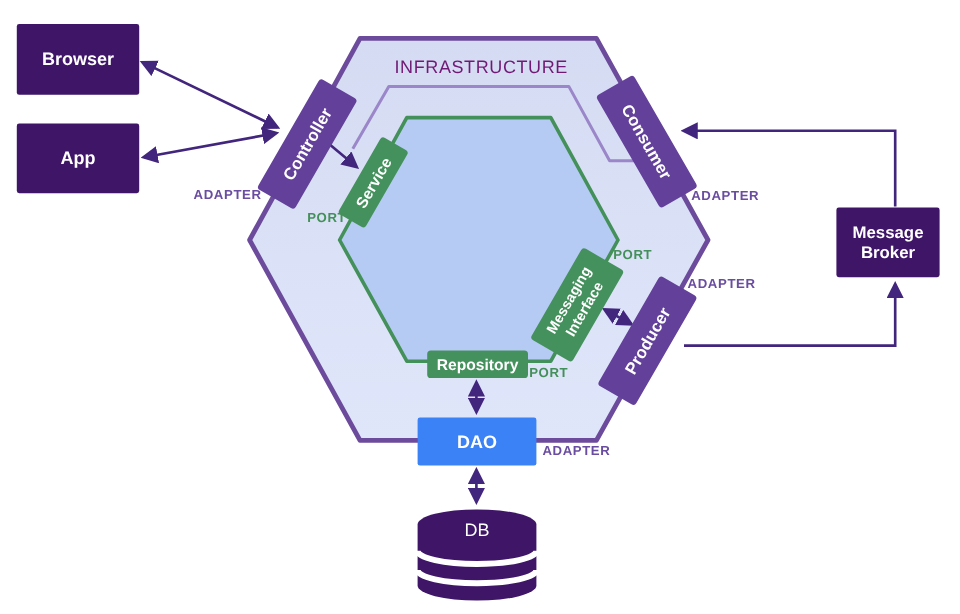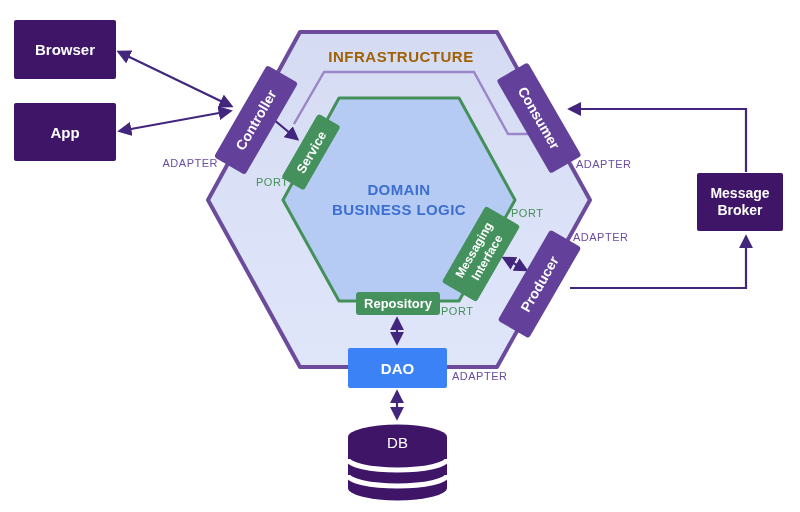--- a/index.html
+++ b/index.html
@@ -12,27 +12,27 @@
     position:absolute;box-sizing:border-box;display:flex;align-items:center;justify-content:center;
     text-align:center;color:#ffffff;font-weight:bold;
   }
   .box.dark{background:#3e1567;border-radius:2px;font-size:15px;}
   .box.adapter-rot{background:#63409a;border-radius:3px;font-size:14px;}
   .box.port-green{background:#45915d;border-radius:3px;font-size:13px;}
   .box.dao{background:#3b82f6;border-radius:2px;font-size:15px;}
   .rot-m60{transform:rotate(-60deg);transform-origin:50% 50%;}
   .rot-p60{transform:rotate(60deg);transform-origin:50% 50%;}
   .layer-label{
-    position:absolute;text-align:center;color:#a16207;font-weight:bold;font-size:15px;letter-spacing:.5px;
+    position:absolute;text-align:center;color:#701a75;font-weight:normal;font-size:15px;letter-spacing:.5px;
   }
   .domain-label{
     position:absolute;text-align:center;color:#3d6fd2;font-weight:bold;font-size:15px;line-height:1.3;letter-spacing:.4px;
   }
   .tag{
-    position:absolute;font-size:11px;font-weight:normal;letter-spacing:.5px;
+    position:absolute;font-size:11px;font-weight:bold;letter-spacing:.5px;
   }
   .tag.adapter{color:#6a4da0;}
   .tag.port{color:#44905a;}
   .db-label{
     position:absolute;text-align:center;color:#ffffff;font-weight:normal;font-size:15px;
   }
   .mline{line-height:1.25;}
 </style>
 </head>
 <body>
@@ -66,21 +66,20 @@
     <line x1="397" y1="392" x2="397" y2="418" stroke="#42257c" stroke-width="2.2" marker-start="url(#ah)" marker-end="url(#ah)"></line>
 
     <g>
       <path d="M348 437 a49.5 12.5 0 0 1 99 0 l0 51 a49.5 12.5 0 0 1 -99 0 z" fill="#3e1567"></path>
       <path d="M348 459 a49.5 11 0 0 0 99 0" fill="none" stroke="#ffffff" stroke-width="5"></path>
       <path d="M348 475 a49.5 11 0 0 0 99 0" fill="none" stroke="#ffffff" stroke-width="5"></path>
     </g>
   </svg>
 
   <div class="layer-label" style="left:301px;top:48px;width:200px;">INFRASTRUCTURE</div>
-  <div class="domain-label" style="left:329px;top:180px;width:140px;">DOMAIN BUSINESS LOGIC</div>
 
   <div class="box dark" style="left:14px;top:103px;width:102px;height:58px;">App</div>
   <div class="box dark" style="left:14px;top:20px;width:102px;height:59px;">Browser</div>
   <div class="box dark mline" style="left:697px;top:173px;width:86px;height:58px;font-size:14px;">Message Broker</div>
   <div class="db-label" style="left:348px;top:434px;width:99px;">DB</div>
 
   <div class="box adapter-rot rot-m60" style="left:203px;top:102px;width:106px;height:36px;">Controller</div>
   <div class="box adapter-rot rot-p60" style="left:485px;top:100px;width:108px;height:36px;">Consumer</div>
   <div class="box adapter-rot rot-m60" style="left:487px;top:266px;width:105px;height:36px;">Producer</div>
   <div class="box dao" style="left:348px;top:348px;width:99px;height:40px;">DAO</div>

